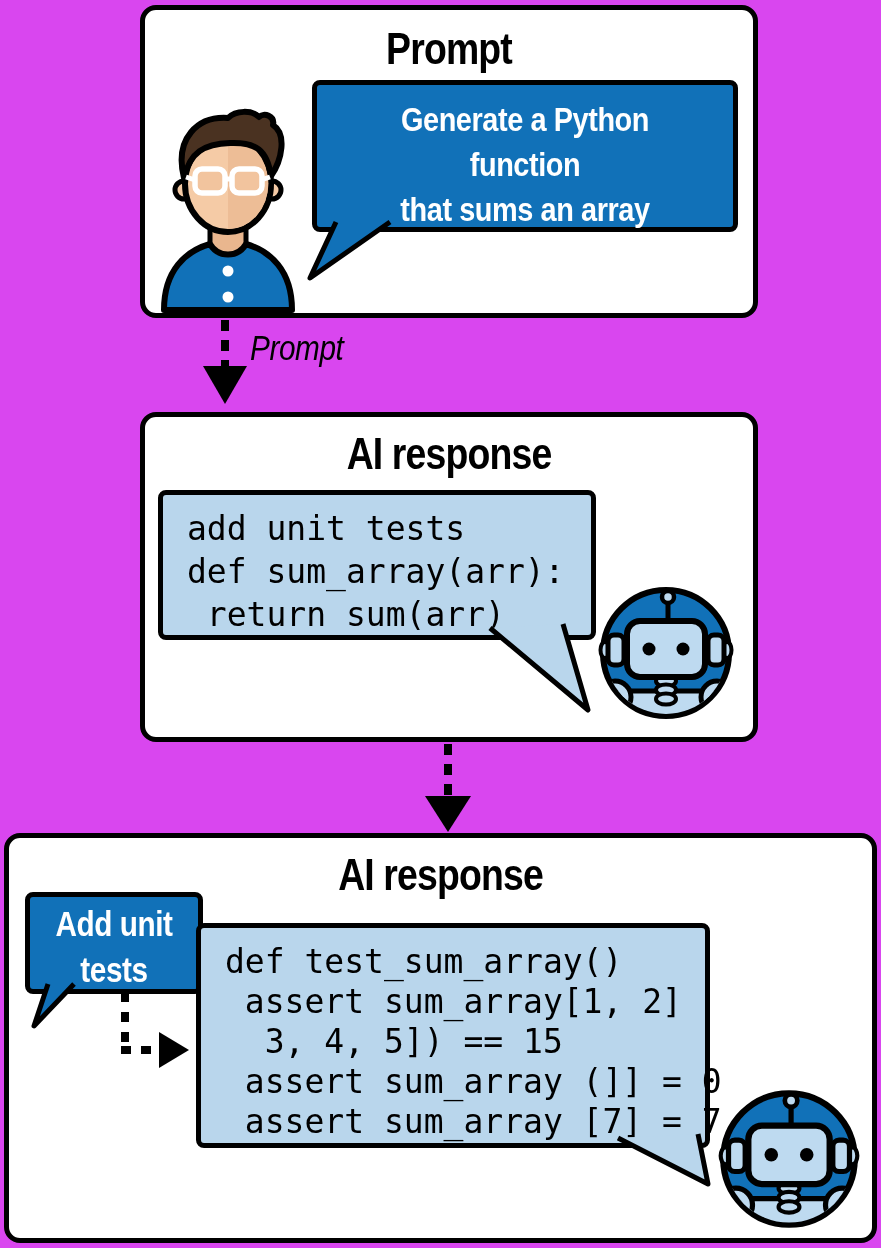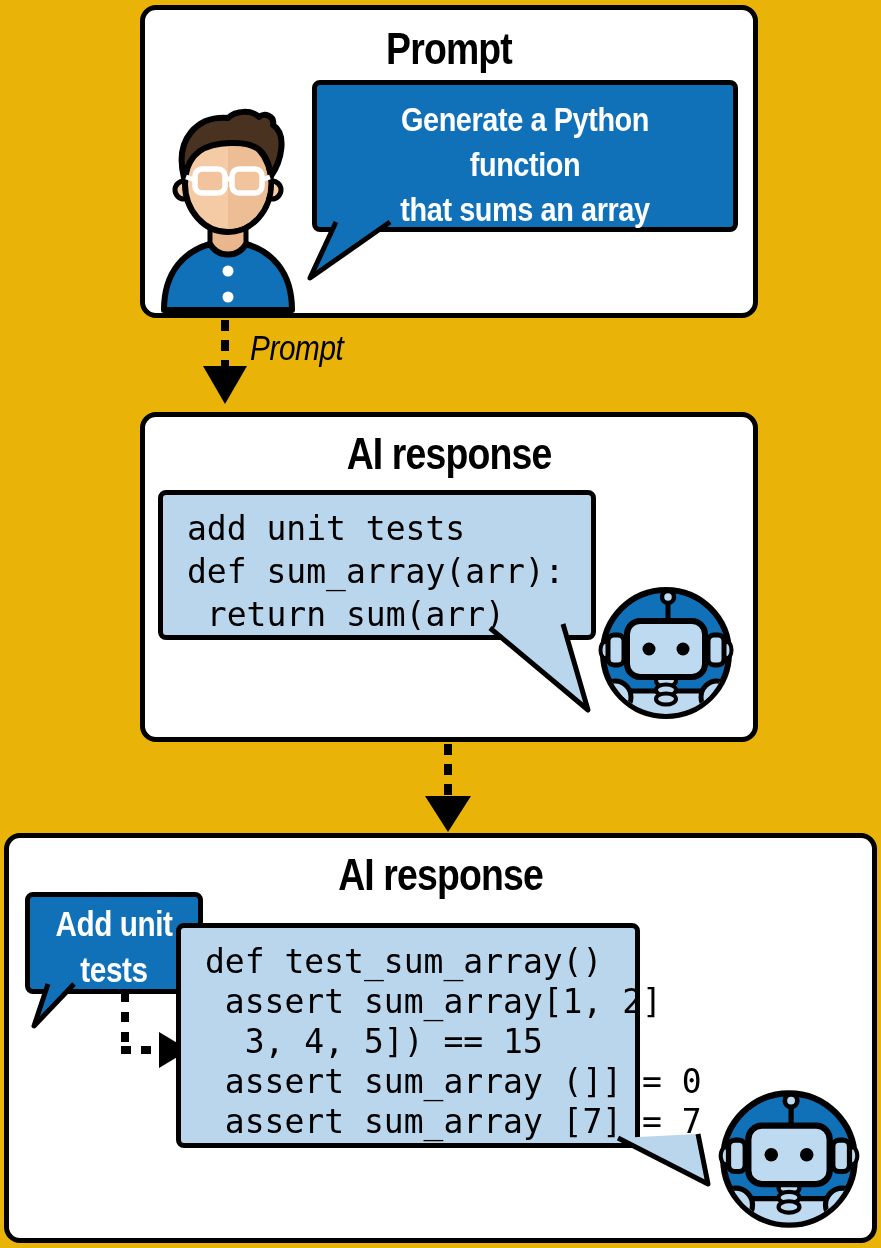--- a/index.html
+++ b/index.html
@@ -1,16 +1,16 @@
 <!DOCTYPE html>
 <html><head>
 <meta charset="utf-8">
 <style>
   html,body{margin:0;padding:0;background:#fff;}
-  #canvas{position:relative;width:881px;height:1248px;background:#eab308;overflow:hidden;
+  #canvas{position:relative;width:881px;height:1248px;background:#d946ef;overflow:hidden;
           font-family:"Liberation Sans",sans-serif;}
   .box{position:absolute;background:#fff;border:5px solid #000;border-radius:16px;box-sizing:border-box;}
   .box-title{position:absolute;left:0;right:0;text-align:center;font-weight:bold;font-size:44px;
              color:#000;transform:scaleX(0.85);transform-origin:center;letter-spacing:-1px;}
   .bubble{position:absolute;box-sizing:border-box;border:5px solid #000;border-radius:8px;}
   .bubble-blue{background:#1171B8;}
   .bubble-light{background:#B9D6EC;}
   .bubble-text{position:absolute;left:0;right:0;text-align:center;color:#fff;font-weight:bold;
                font-size:34px;line-height:1.32;white-space:pre-line;transform:scaleX(0.85);
                transform-origin:center;letter-spacing:-0.5px;}
@@ -125,21 +125,21 @@
   <svg class="tail" style="left:22px;top:980px;" width="90" height="60" viewBox="0 0 90 60">
     <path d="M26,4 L12,46 L52,4" fill="#1171B8" stroke="#000" stroke-width="5" stroke-linejoin="round"></path>
   </svg>
 
   <svg class="tail" style="left:103px;top:988px;" width="100" height="92" viewBox="0 0 100 92">
     <line x1="22" y1="4" x2="22" y2="62" stroke="#000" stroke-width="8" stroke-dasharray="10 10"></line>
     <line x1="18" y1="62" x2="56" y2="62" stroke="#000" stroke-width="8" stroke-dasharray="10 10"></line>
     <polygon points="56,44 56,80 86,62" fill="#000"></polygon>
   </svg>
 
-  <div class="bubble bubble-light" style="left:176px;top:923px;width:464px;height:225px;">
+  <div class="bubble bubble-light" style="left:196px;top:923px;width:514px;height:225px;">
     <pre class="code code3">def test_sum_array()
  assert sum_array[1, 2]
   3, 4, 5]) == 15
  assert sum_array (]] = 0
  assert sum_array [7] = 7</pre>
   </div>
   <svg class="tail" style="left:598px;top:1132px;" width="130" height="62" viewBox="0 0 130 62">
     <path d="M20,6 L110,52 L100,2" fill="#B9D6EC" stroke="#000" stroke-width="5" stroke-linejoin="round"></path>
   </svg>
 

